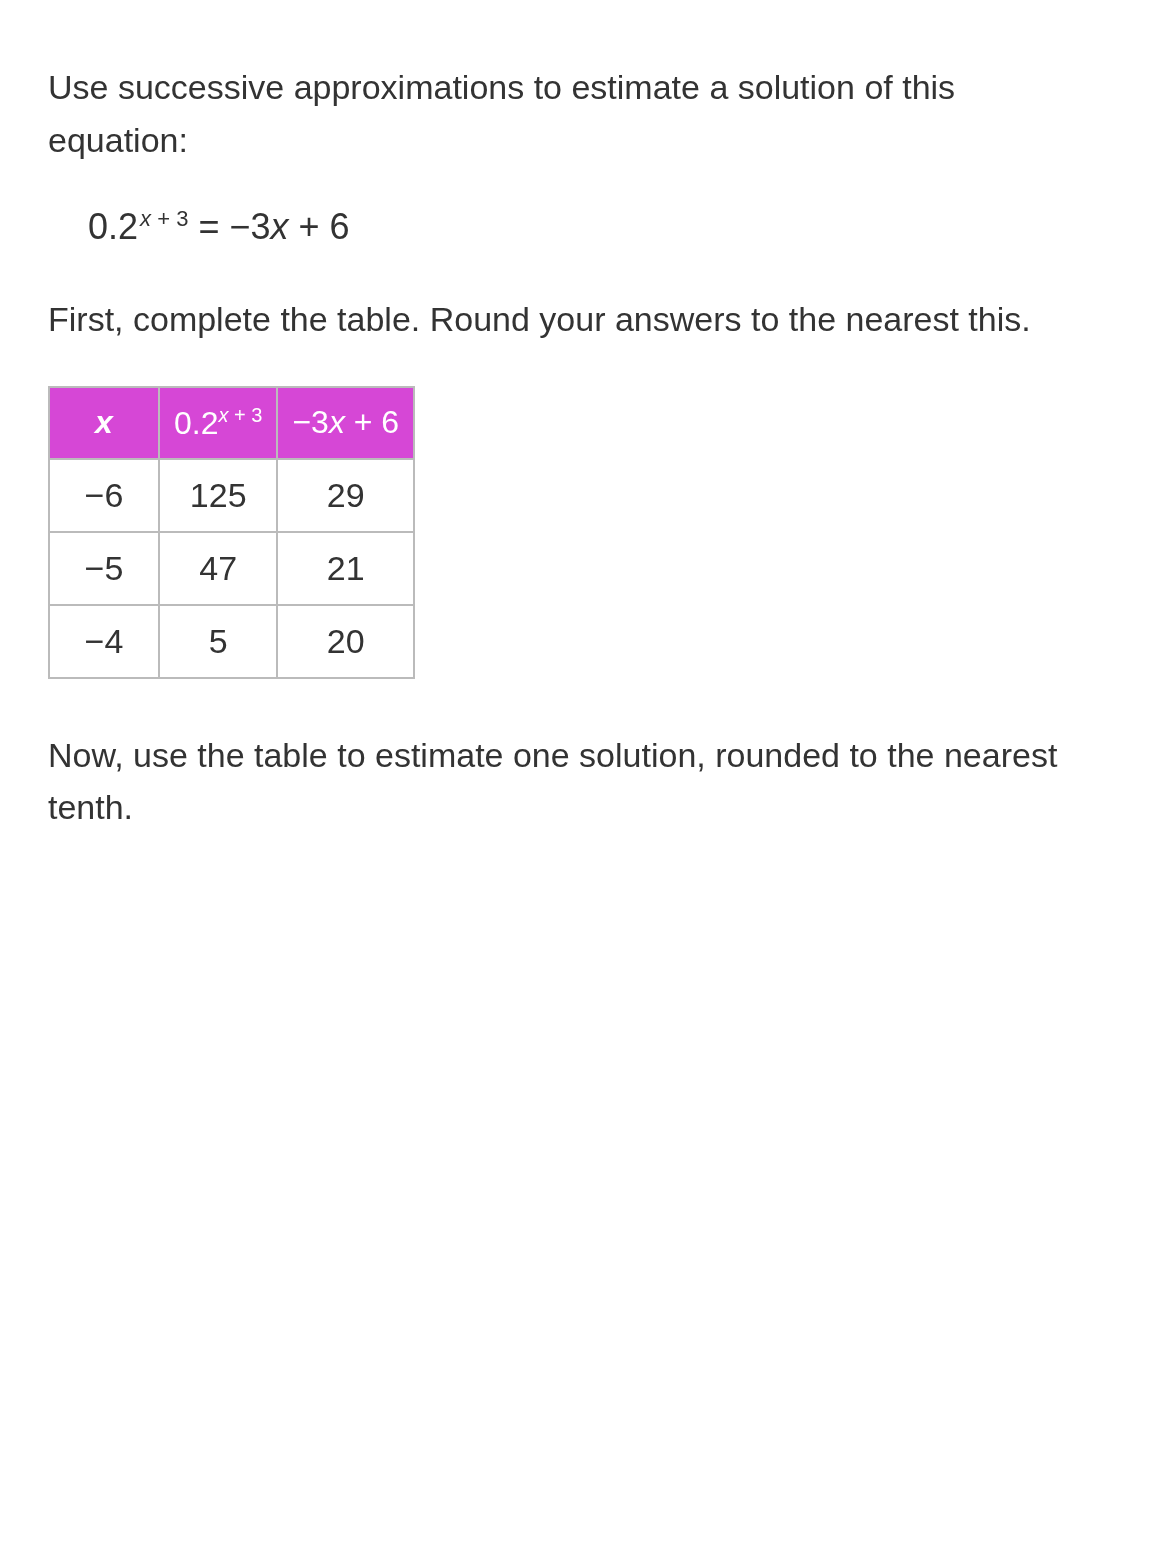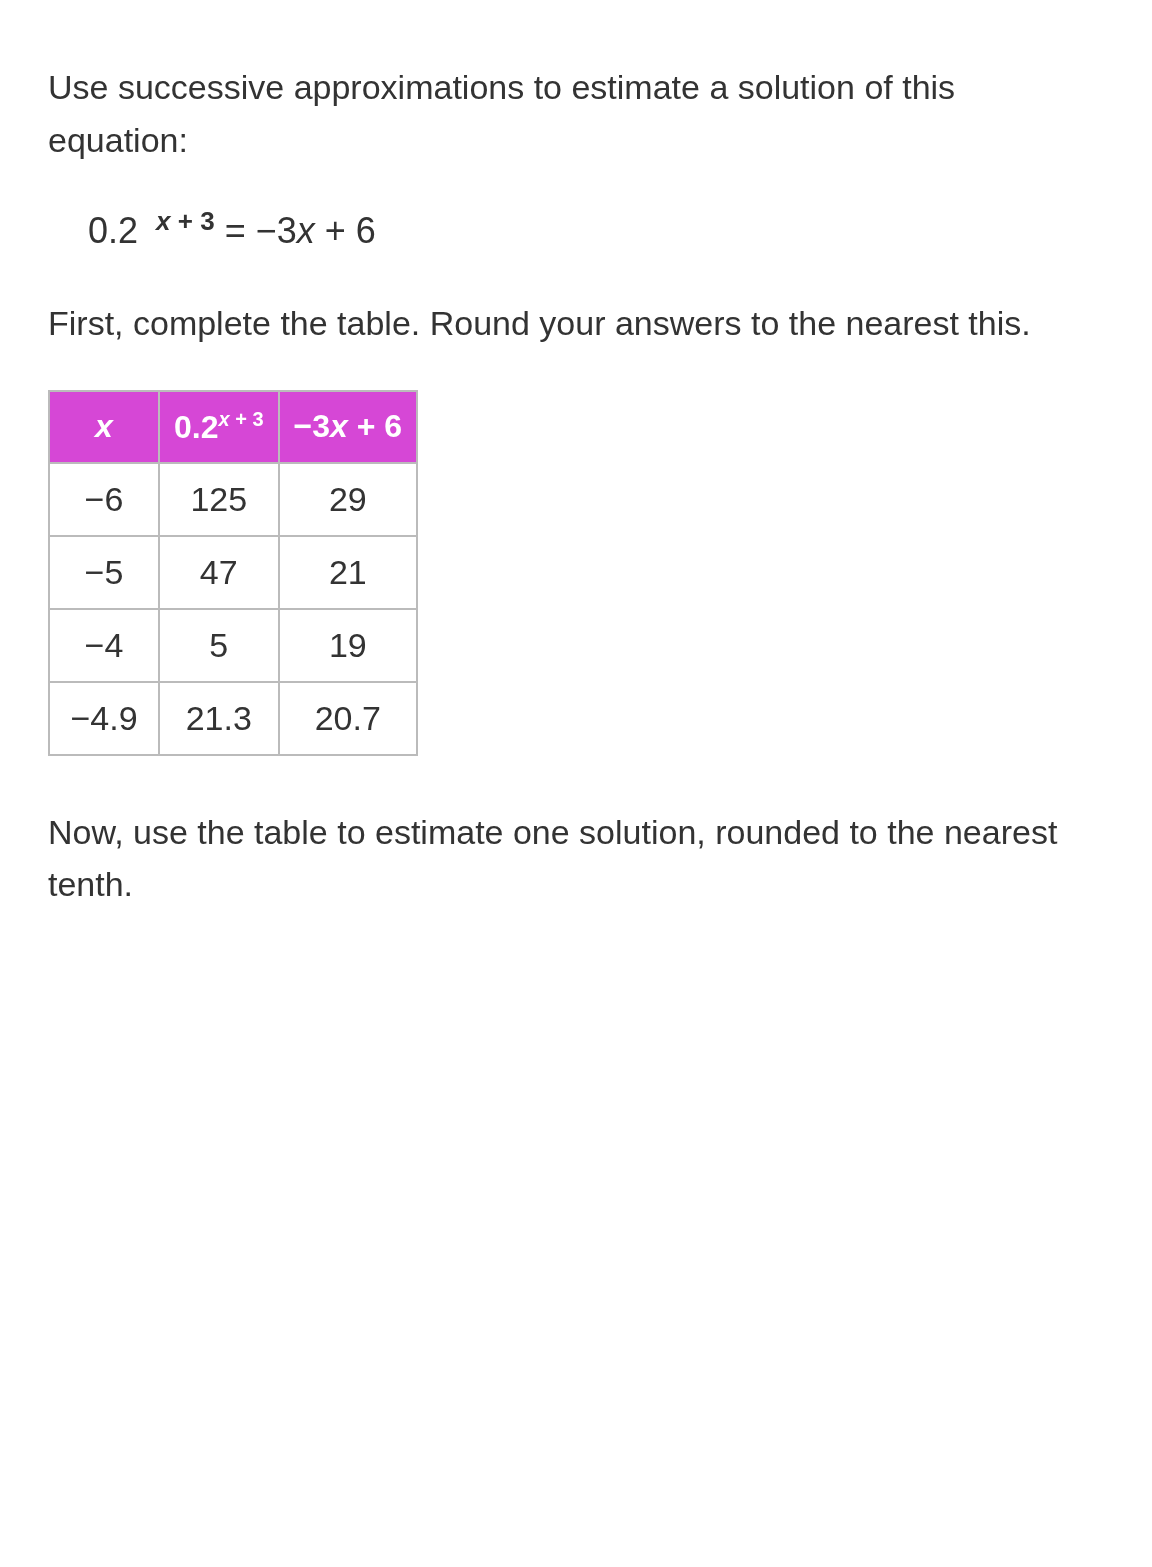--- a/index.html
+++ b/index.html
@@ -22,25 +22,24 @@
     }
     .equation {
       margin-left: 40px;
       margin-bottom: 45px;
       font-size: 36px;
     }
     .equation .base {
       display: inline-block;
     }
     .equation sup {
-      font-size: 26px;
+      font-size: 22px;
       font-style: italic;
       vertical-align: super;
-      margin-left: 18px;
-      font-weight: bold;
+      margin-left: 2px;
     }
     .equation sup .plus {
       font-style: normal;
     }
     .equation .ital {
       font-style: italic;
     }
     table {
       border-collapse: collapse;
       margin-bottom: 50px;
@@ -54,21 +53,21 @@
     }
     th {
       background: #d647d6;
       color: #fff;
       font-weight: bold;
       font-style: italic;
       font-size: 32px;
     }
     th .th-eq {
       font-style: normal;
-      font-weight: bold;
+      font-weight: normal;
       white-space: nowrap;
       text-align: right;
     }
     th .th-eq sup {
       font-size: 20px;
       font-style: italic;
       vertical-align: super;
     }
     th .th-eq sup .plus {
       font-style: normal;
@@ -126,23 +125,18 @@
       <td>29</td>
     </tr>
     <tr>
       <td>−5</td>
       <td>47</td>
       <td>21</td>
     </tr>
     <tr>
       <td>−4</td>
       <td>5</td>
-      <td>19</td>
-    </tr>
-    <tr>
-      <td>−4.9</td>
-      <td>21.3</td>
-      <td>20.7</td>
+      <td>20</td>
     </tr>
   </tbody>
 </table>
 
 <p class="paragraph">Now, use the table to estimate one solution, rounded to the nearest tenth.</p>
 
 </body></html>

